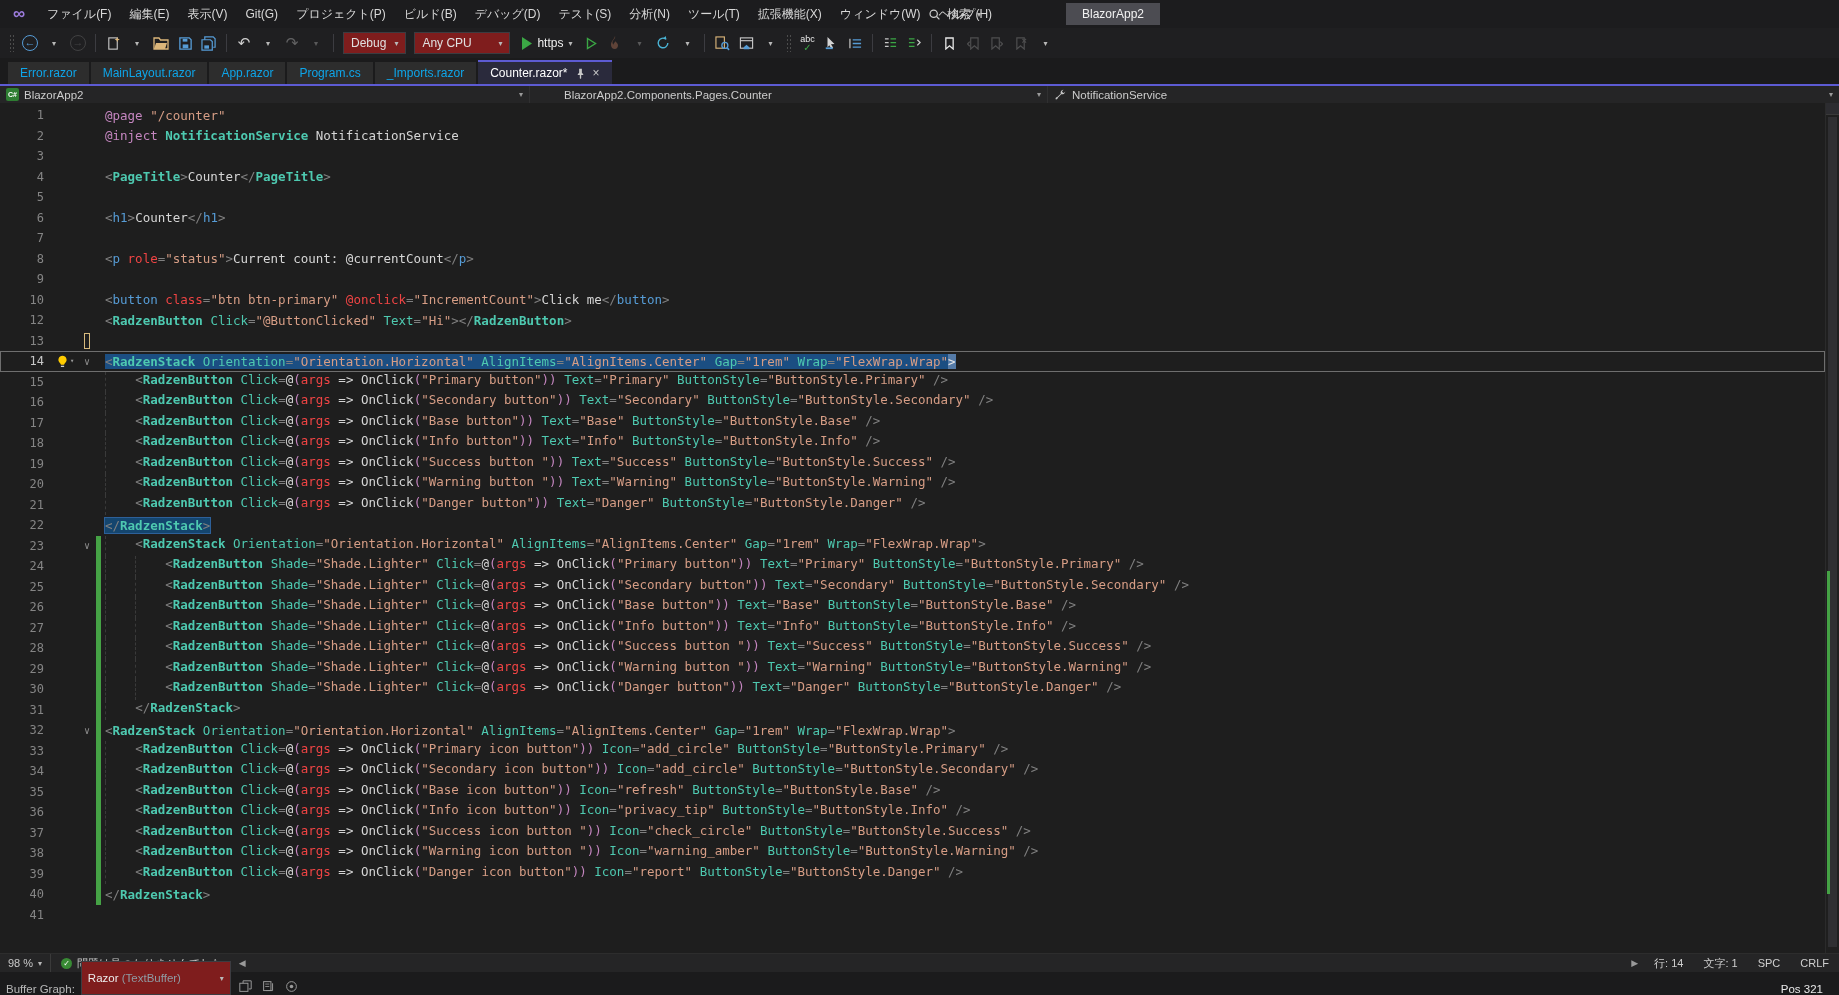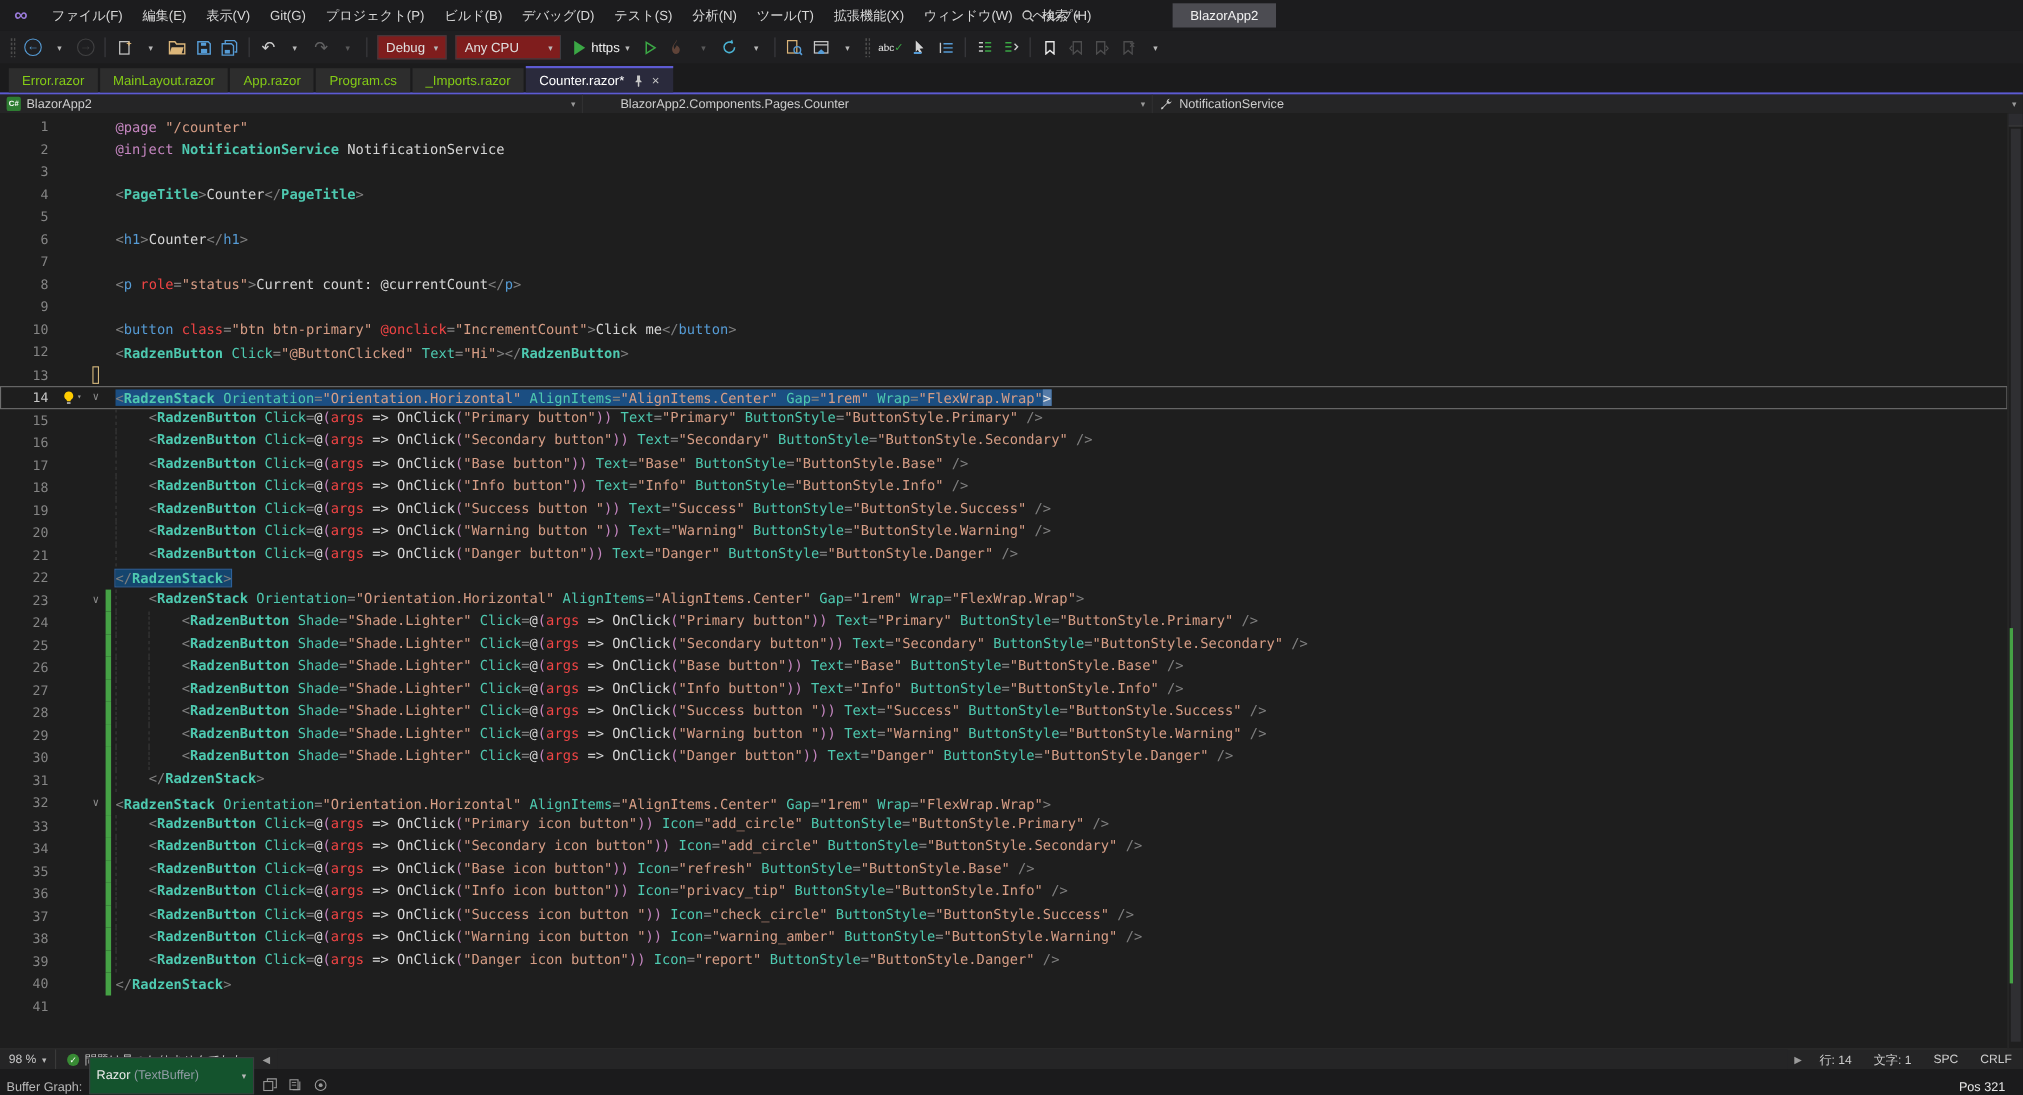--- a/index.html
+++ b/index.html
@@ -28,21 +28,21 @@
   .combo { height:22px; background:#7f1d1d; border:1px solid #3c3c41; color:#e0e0e0; font-size:12px;
     display:flex; align-items:center; padding:0 7px; gap:8px; margin:0 3px; }
   .circle-ico { width:16px; height:16px; border:1.4px solid #569cd6; border-radius:50%; color:#569cd6;
     font-size:11px; line-height:13px; text-align:center; }
   .circle-ico.dis { border-color:#777; color:#777; }
   .run-label { color:#f0f0f0; font-size:12px; }
 
   
   .tabstrip { height:28px; background:#1b1b1c; display:flex; align-items:flex-end; padding-left:8px;
     border-bottom:2px solid #5d5bd3; flex:none; }
-  .tab { height:22px; background:#2d2d2d; color:#84cc16; font-size:12px; display:flex; align-items:center;
+  .tab { height:22px; background:#2d2d2d; color:#0ea5e9; font-size:12px; display:flex; align-items:center;
     padding:0 12px; margin-right:2px; gap:7px; }
   .tab.active { background:#2a2a3c; color:#ffffff; border-top:2px solid #5d5bd3; height:24px;margin-top:12px; }
   .tab-close { color:#c8c8c8; font-size:12px; }
 
   
   .breadcrumb { height:17px; background:#252526; display:flex; align-items:center; font-size:11.5px; color:#cccccc; flex:none; }
   .bc-sec { height:100%; display:flex; align-items:center; gap:5px; padding:0 6px; border-right:1px solid #303031; }
   .bc-1 { width:530px; } .bc-2 { width:518px; } .bc-3 { flex:1; border-right:none; }
   .bc-caret { margin-left:auto; color:#9a9a9a; font-size:8px; }
   .csproj-ico { width:13px; height:13px; background:#2e7d32; color:#fff; font-size:7px; font-weight:bold;
@@ -82,21 +82,21 @@
   .zoombox { padding:0 8px; display:flex; gap:5px; align-items:center; border-right:1px solid #3a3a3a; height:100%; }
   .health { display:flex; align-items:center; gap:5px; padding:0 10px; }
   .okcircle { width:11px; height:11px; border-radius:50%; background:#388a34; color:#fff; font-size:8px;
     display:flex; align-items:center; justify-content:center; }
   .hsb-arrow { color:#9a9a9a; font-size:9px; padding:0 6px; }
   .hsb-track { flex:1; height:100%; background:#252526; }
   .pos-item { padding:0 10px; color:#cfcfcf; }
 
   .bufferrow { height:23px; background:#1b1b1c; display:flex; align-items:flex-end; font-size:11.5px;
     color:#b8b8b8; padding:0 6px; gap:6px; flex:none; }
-  .buf-combo { height:17px; background:#14532d; border:1px solid #3c3c41; display:flex; align-items:center;
+  .buf-combo { height:17px; background:#7f1d1d; border:1px solid #3c3c41; display:flex; align-items:center;
     gap:8px; padding:16px 6px; min-width:150px; }
   .buf-val { color:#ececec; } .buf-suffix { color:#8f9ba3; }
   .buf-ico { width:17px; height:17px; display:flex; align-items:center; justify-content:center; }
   .buf-pos { margin-left:auto; color:#e8e8e8; padding-right:10px; }
   svg { display:block; }
 </style>
 </head>
 <body>
 
 <div id="app">
@@ -231,21 +231,21 @@
       <svg width="15" height="15" viewBox="0 0 16 16">
           <rect x="1.5" y="2" width="13" height="11" fill="none" stroke="#c8c8c8" stroke-width="1.2"></rect>
           <line x1="1.5" y1="5" x2="14.5" y2="5" stroke="#c8c8c8" stroke-width="1.2"></line>
           <path d="M5 12l3-2.6L11 12v2H5z" fill="#569cd6"></path>
         </svg>
     </span>
     <span class="tbtn">
         <span class="caret">▾</span>
       </span>
     <span class="grip"></span>
-    <span class="tbtn" style="gap:0;">
+    <span class="tbtn" style="flex-direction:column;gap:0;">
       <span style="font-size:9px;color:#e8e8e8;line-height:8px;">abc</span>
       <span style="color:#3ba745;font-size:10px;line-height:9px;">✓</span>
     </span>
     <span class="tbtn">
       <svg width="14" height="14" viewBox="0 0 16 16">
           <path d="M4 1l8 8-4 .5 2.5 4-2 1-2.5-4L4 13z" fill="#d4d4d4"></path>
           <line x1="2" y1="14" x2="10" y2="14" stroke="#569cd6" stroke-width="2"></line>
         </svg>
     </span>
     <span class="tbtn">

